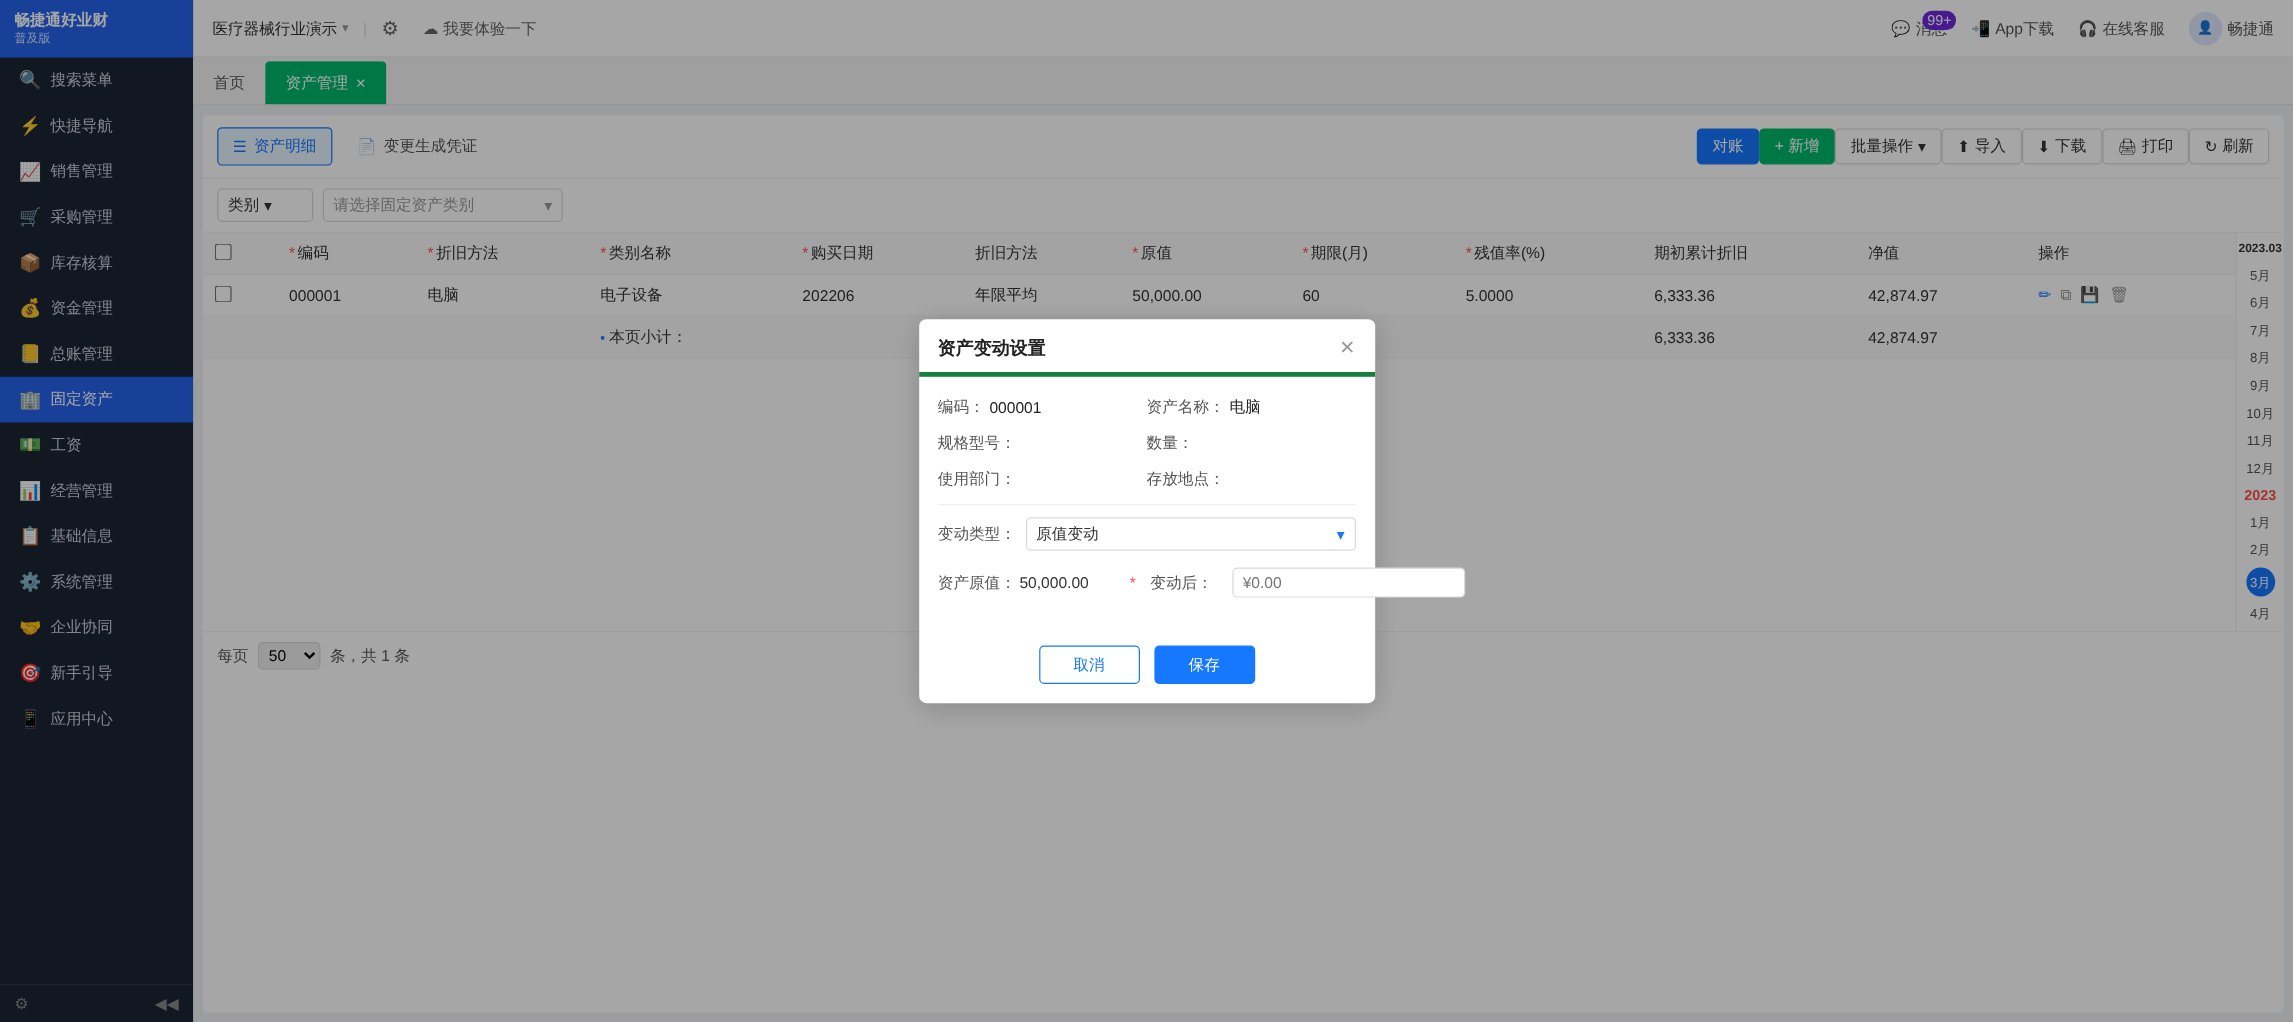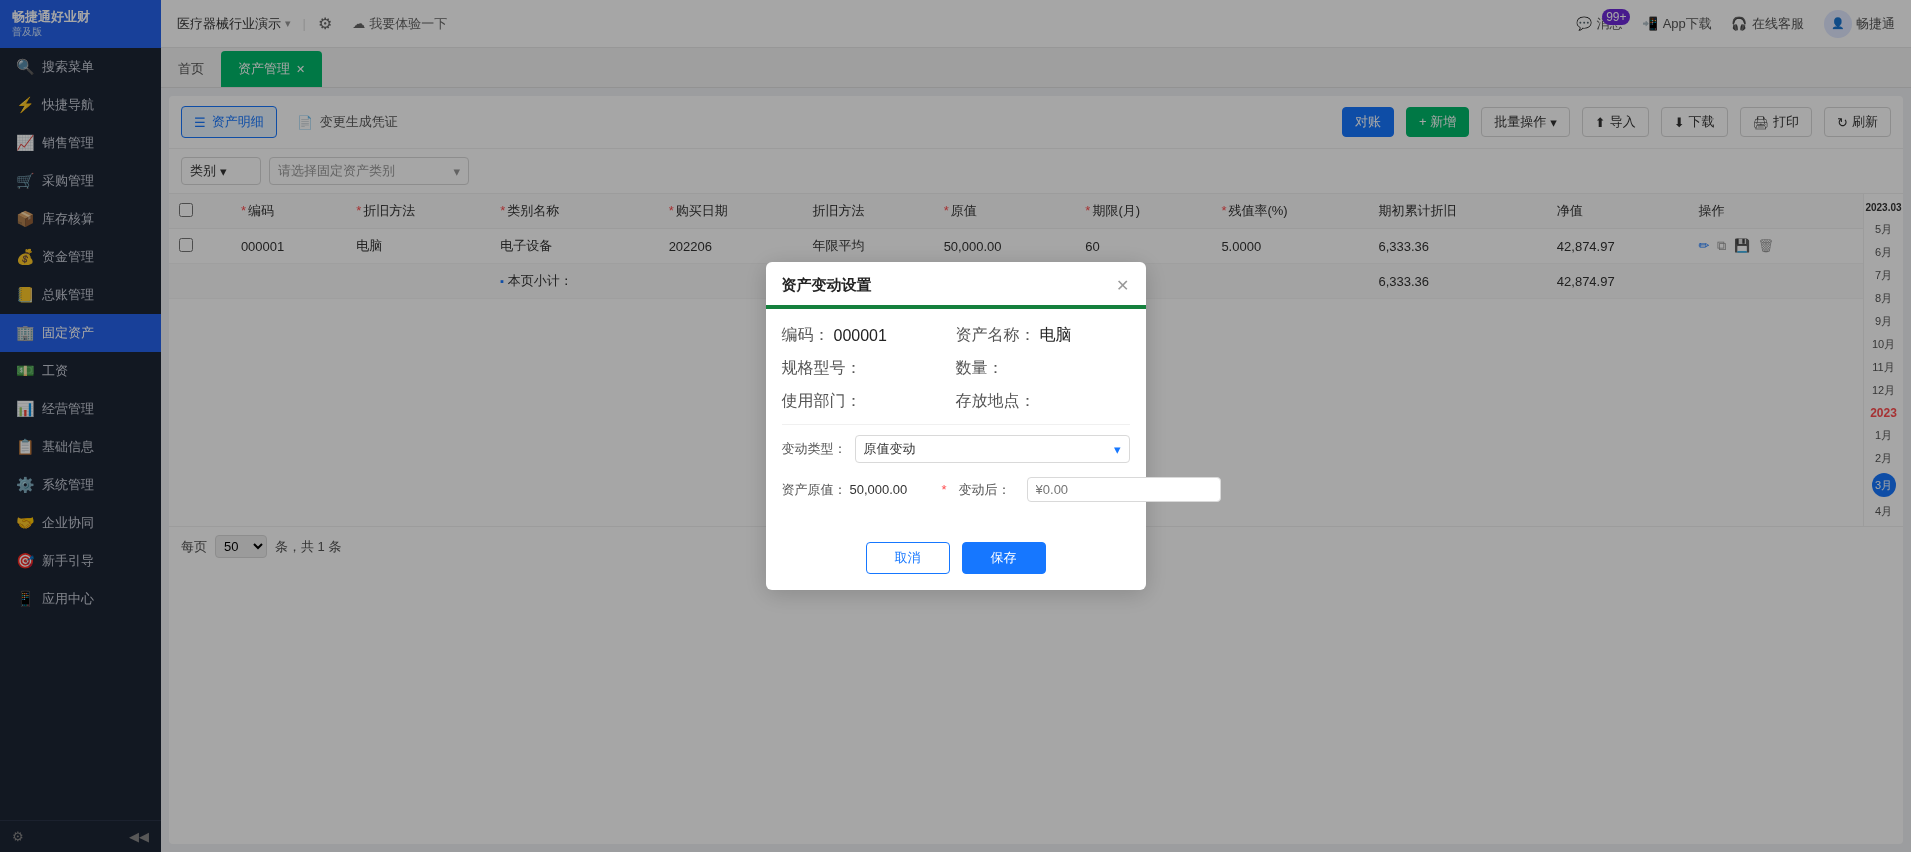--- a/index.html
+++ b/index.html
@@ -192,21 +192,21 @@
     }
     .toolbar-tab.active {
       background: #e8f4ff;
       color: #1677ff;
       border-color: #1677ff;
     }
     .toolbar-right {
       margin-left: auto;
       display: flex;
       align-items: center;
-      gap: 12px;
+      gap: 0;
     }
     .btn {
       padding: 5px 12px;
       border-radius: 4px;
       font-size: 13px;
       cursor: pointer;
       border: 1px solid #d9d9d9;
       background: #fff;
       color: #333;
       display: flex;
@@ -356,21 +356,21 @@
     .modal-info-row {
       display: flex;
       gap: 0;
       margin-bottom: 12px;
     }
     .modal-info-cell {
       flex: 1;
       display: flex;
       align-items: center;
       gap: 4px;
-      font-size: 16px;
+      font-size: 13px;
       color: #333;
     }
     .modal-info-label { color: #555; }
     .modal-info-value { color: #222; font-weight: 500; }
     .modal-divider { border: none; border-top: 1px solid #f0f0f0; margin: 10px 0; }
     .modal-form-row {
       display: flex;
       align-items: center;
       margin-bottom: 14px;
       gap: 8px;

